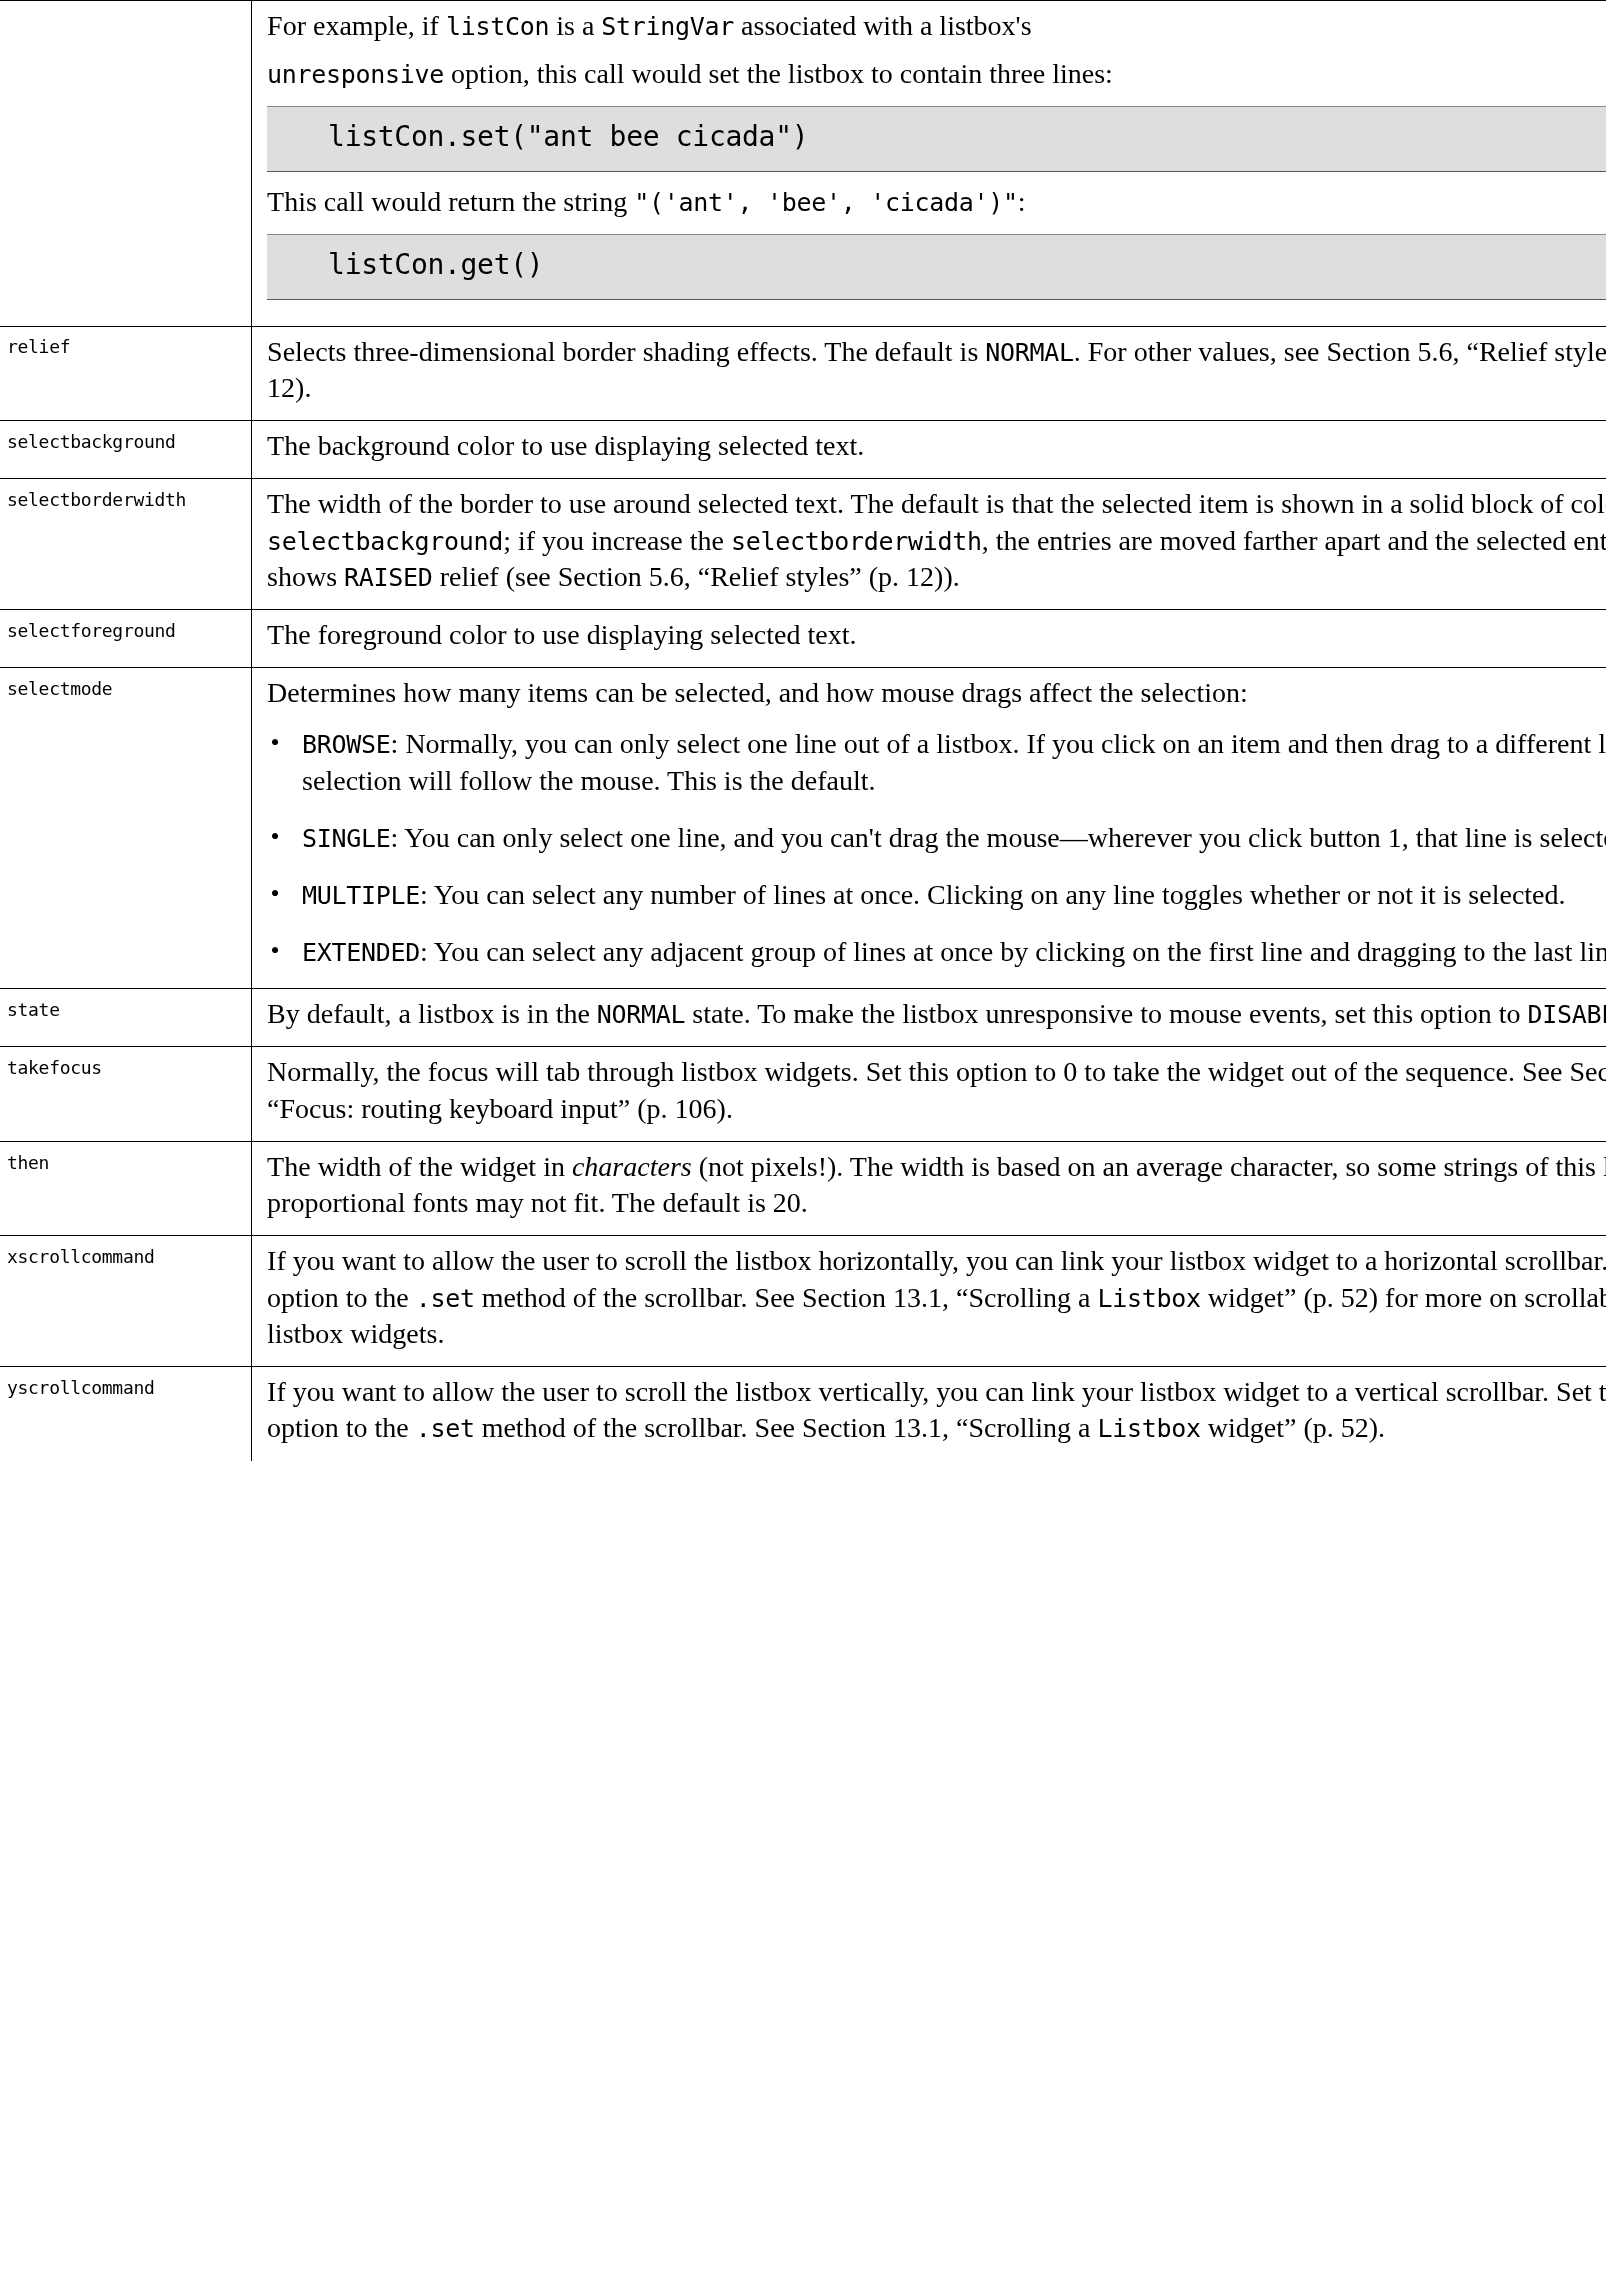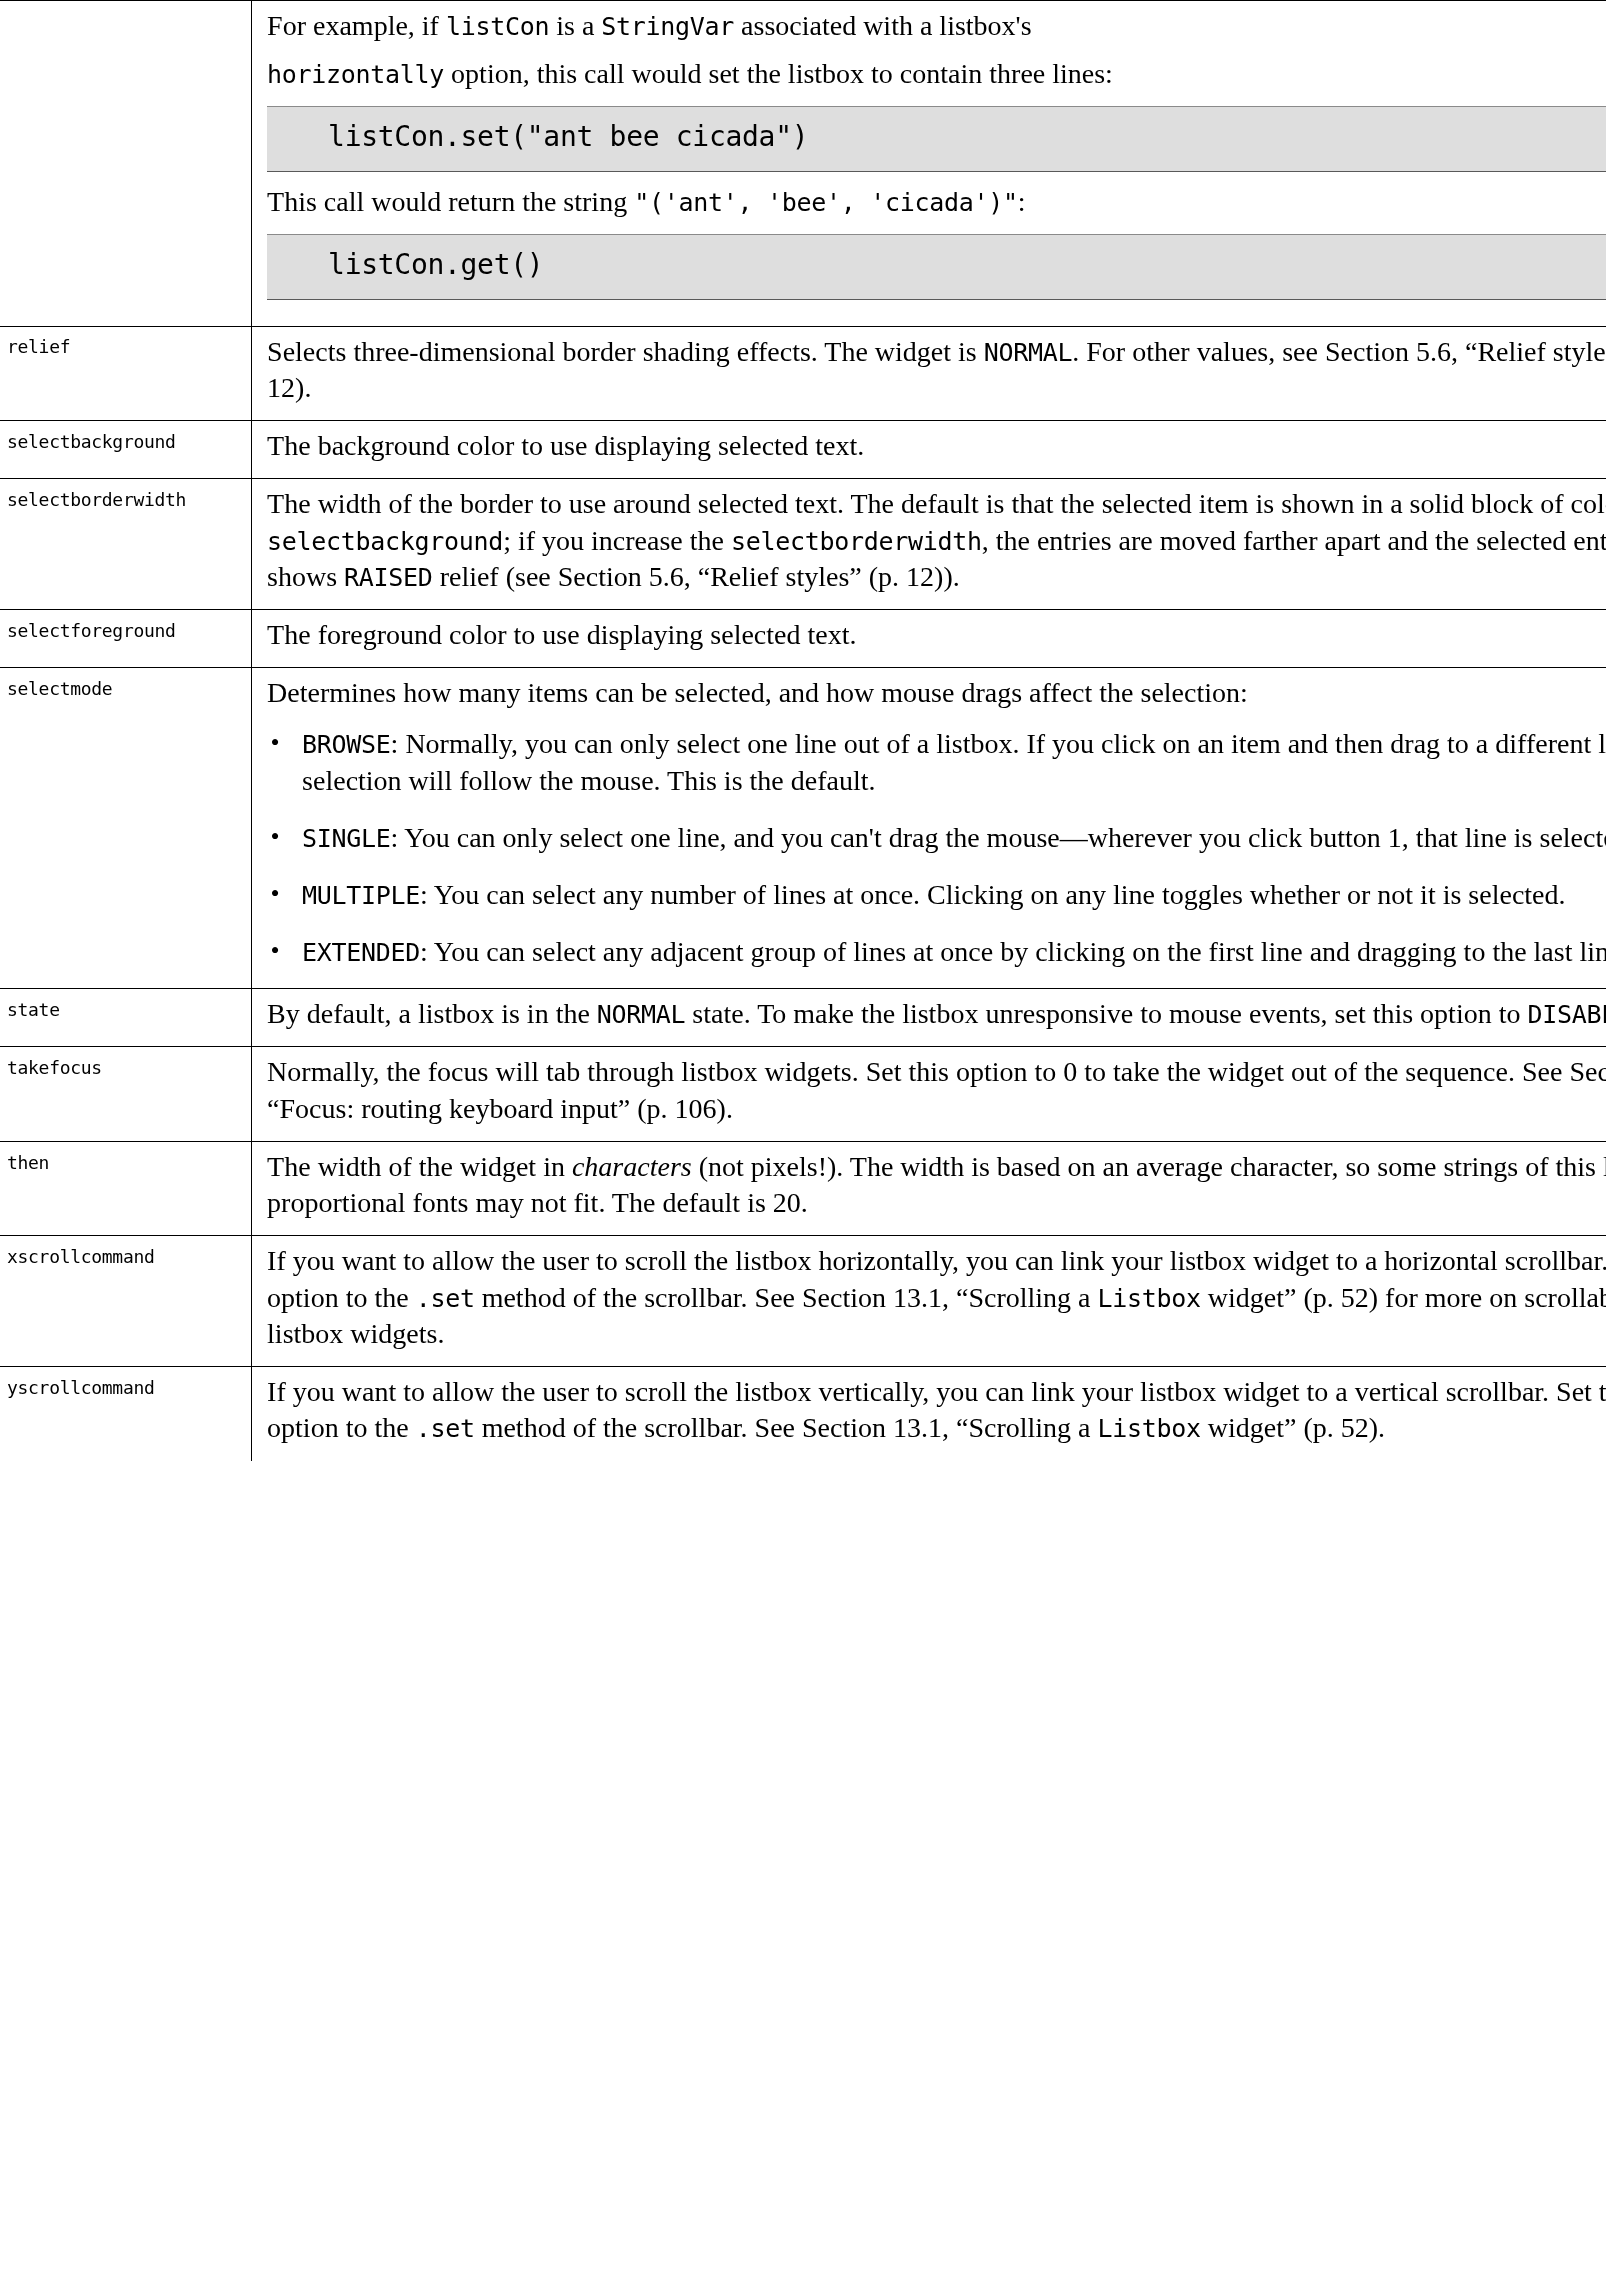--- a/index.html
+++ b/index.html
@@ -129,34 +129,34 @@
   <table class="options">
     <colgroup>
       <col class="c-name">
       <col class="c-desc">
     </colgroup>
     <tbody id="options-body">
         <tr class="no-top">
           <td class="name"></td>
           <td class="desc">
             <p><span>For example, if </span><span class="mono">listCon</span><span> is a </span><span class="mono">StringVar</span><span> associated with a listbox's</span></p>
-            <p><span class="mono">horizontally</span><span> option, this call would set the listbox to contain three lines:</span></p>
+            <p><span class="mono">unresponsive</span><span> option, this call would set the listbox to contain three lines:</span></p>
             <div class="codeblock">
               <div class="line">listCon.set("ant bee cicada")</div>
             </div>
             <p><span>This call would return the string </span><span class="mono">"('ant', 'bee', 'cicada')"</span><span>:</span></p>
             <div class="codeblock">
               <div class="line">listCon.get()</div>
             </div>
           </td>
         </tr>
         <tr>
           <td class="name">relief</td>
           <td class="desc">
-            <p><span>Selects three-dimensional border shading effects. The widget is </span><span class="mono">NORMAL</span><span>. For other values, see Section 5.6, “Relief styles” (p. 12).</span></p>
+            <p><span>Selects three-dimensional border shading effects. The default is </span><span class="mono">NORMAL</span><span>. For other values, see Section 5.6, “Relief styles” (p. 12).</span></p>
           </td>
         </tr>
         <tr>
           <td class="name">selectbackground</td>
           <td class="desc">
             <p><span>The background color to use displaying selected text.</span></p>
           </td>
         </tr>
         <tr>
           <td class="name">selectborderwidth</td>

